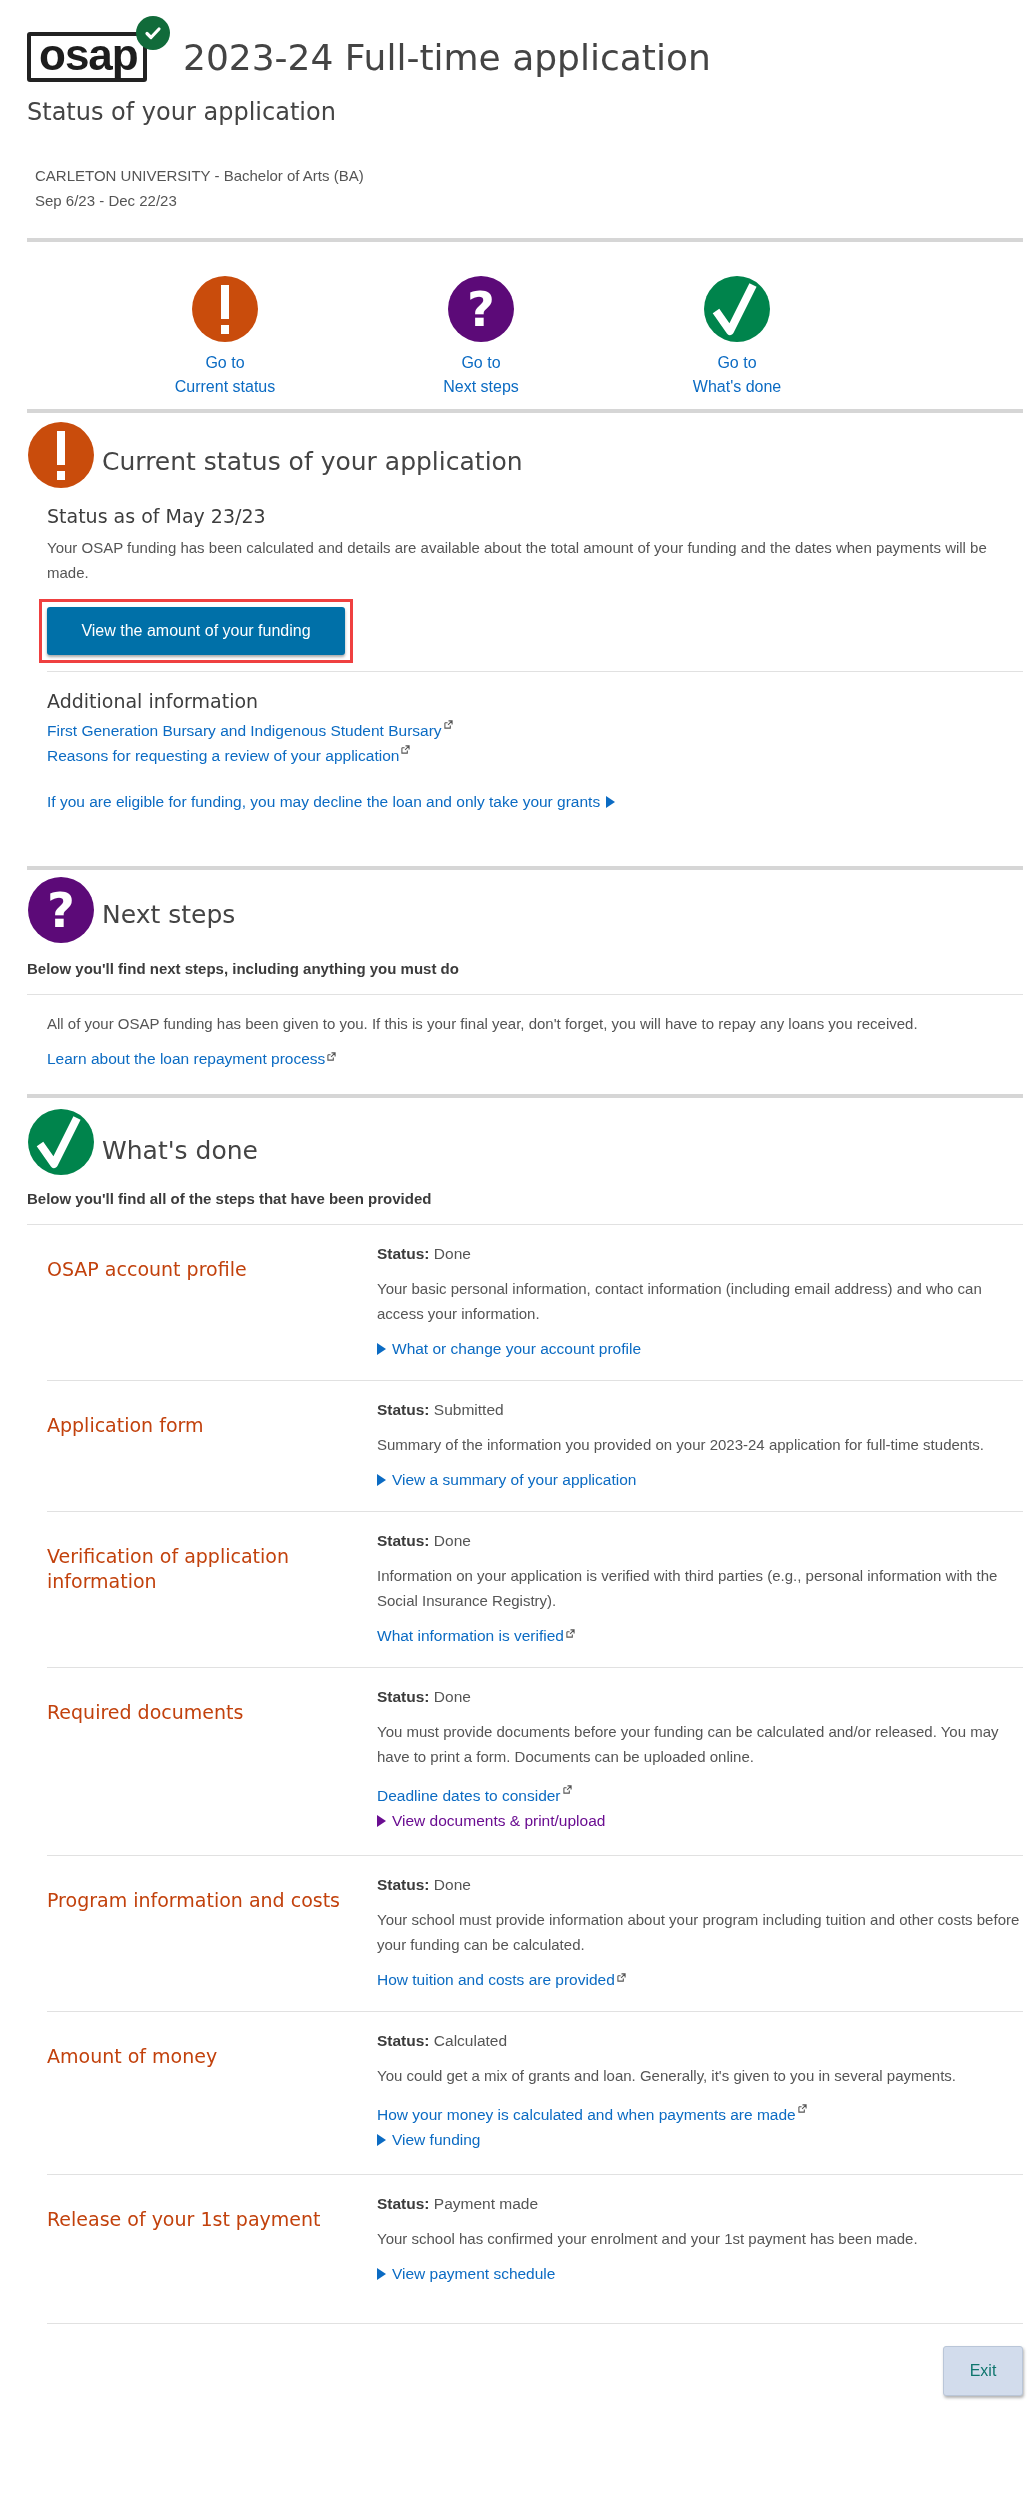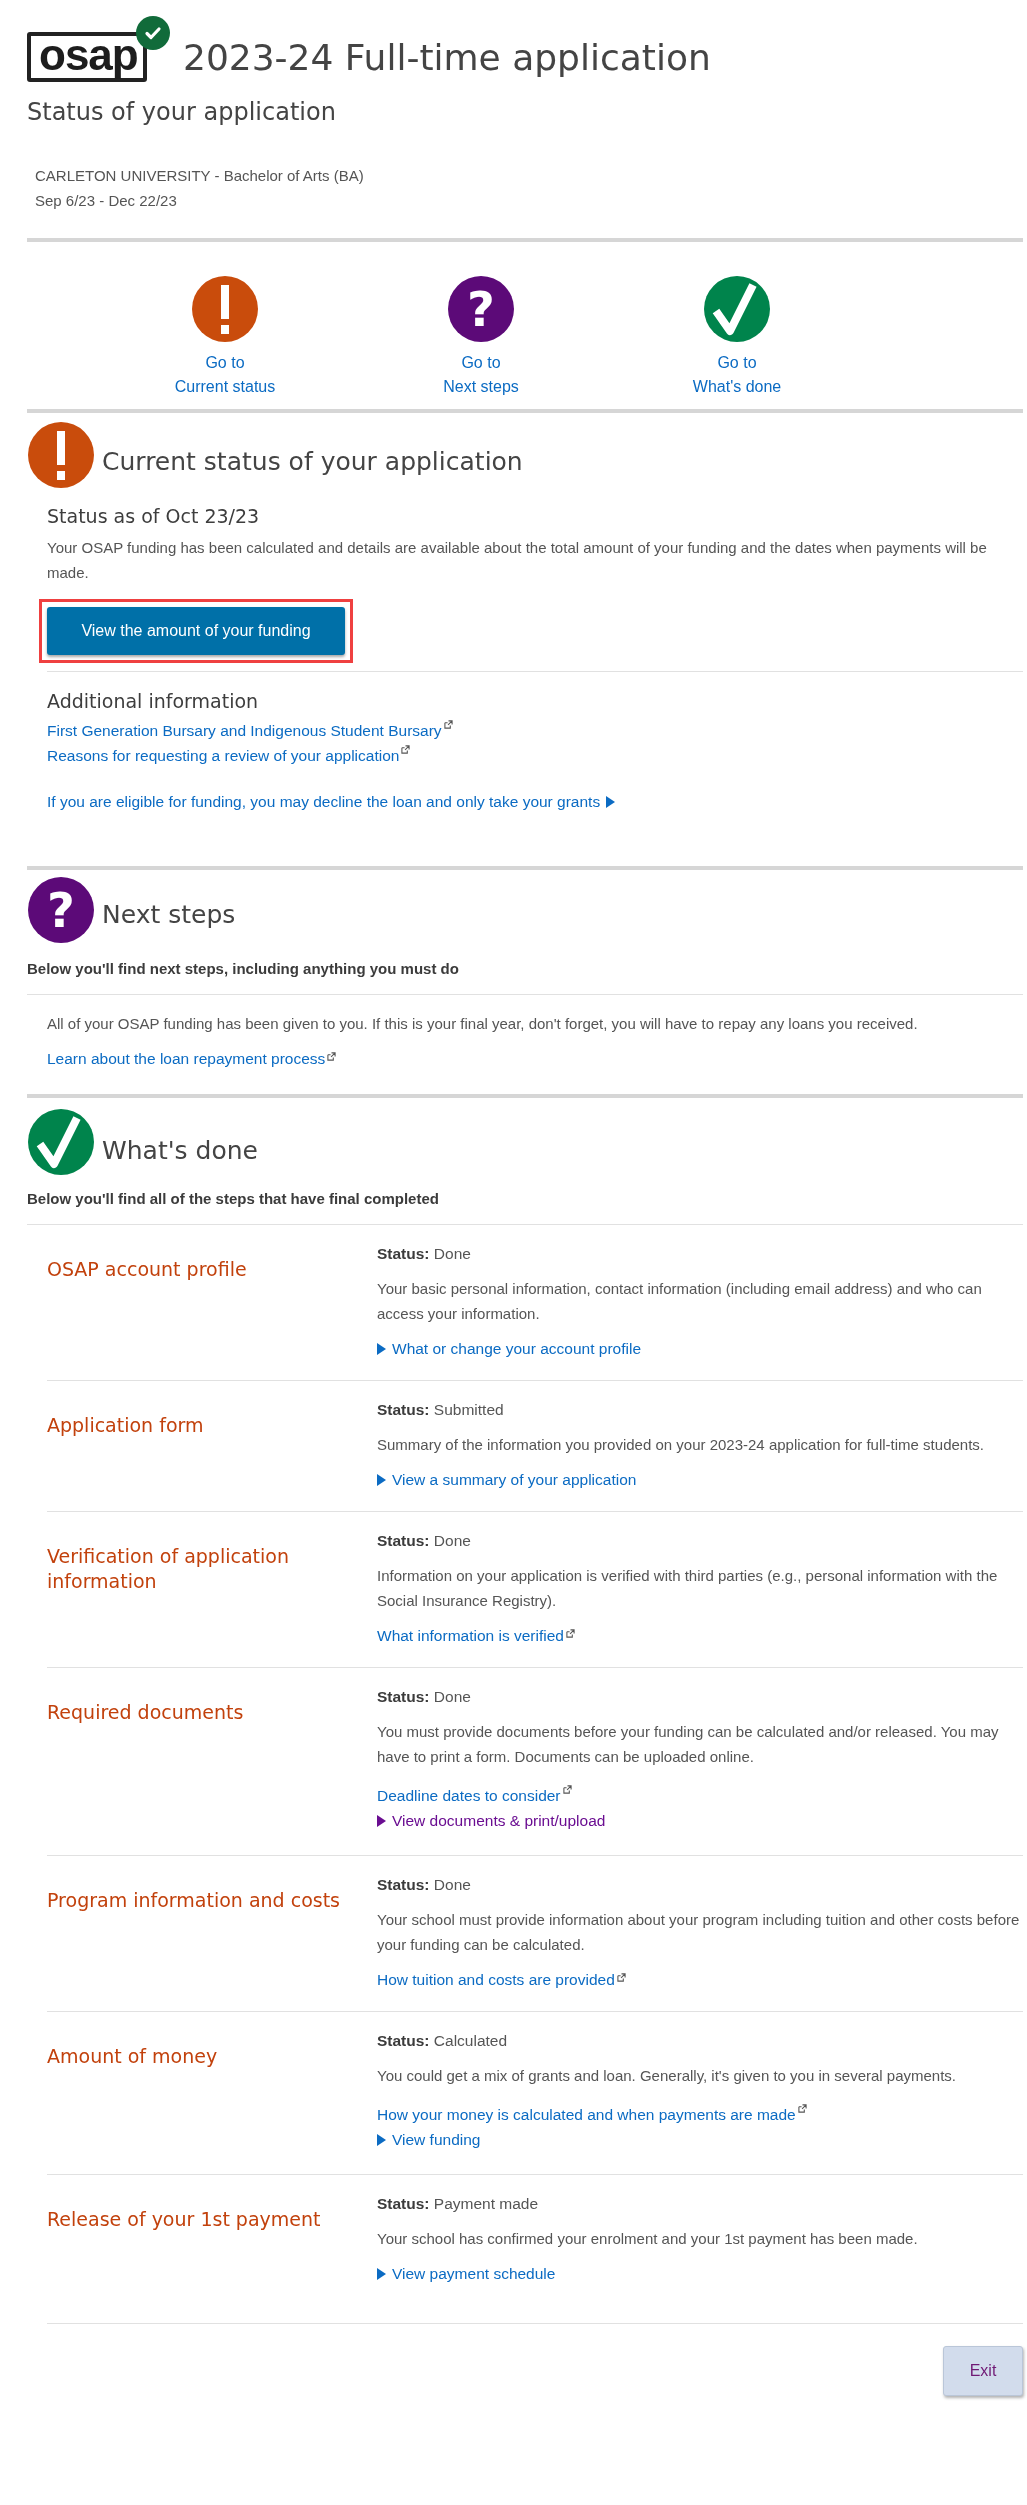--- a/index.html
+++ b/index.html
@@ -69,21 +69,21 @@
   }
   .bold-note { font-weight: bold; font-size: 15px; color: #3b3b3b; margin: 0; }
   .done-row { display: flex; padding: 20px 0 22px 20px; border-bottom: 1px solid #e1e1e1; margin-left: 20px; padding-left: 0; }
   .done-name { width: 330px; font-family: "DejaVu Sans", sans-serif; font-size: 19px; color: #c2410c; line-height: 25px; padding-top: 12px; }
   .done-body { flex: 1; }
   .status-line { font-size: 15.5px; color: #555; margin: 0 0 13px 0; }
   .status-line b { color: #3b3b3b; }
   .exit-btn {
     position: absolute; right: 0; width: 80px; height: 50px;
     background: #d2dcec; border: 1px solid #bac6d8; border-radius: 3px;
-    box-shadow: 1px 2px 3px rgba(0,0,0,0.3); font-size: 16px; color: #701a75;
+    box-shadow: 1px 2px 3px rgba(0,0,0,0.3); font-size: 16px; color: #0f766e;
     font-family: "Liberation Sans", sans-serif; cursor: pointer;
   }
 </style>
 </head>
 <body>
 
 <div class="page">
 
   <div class="header" style="height:230px;">
     <div class="logo">
@@ -139,21 +139,21 @@
   <section id="current">
     <div class="section-head" style="height:82px;">
       <svg class="section-icon" width="68" height="68" viewBox="0 0 68 68" style="top:8px;">
         <ellipse cx="34" cy="34" rx="33" ry="33" fill="#c94c0c"></ellipse>
         <rect x="30" y="10" width="8" height="34" fill="#fff"></rect>
         <rect x="30" y="50" width="8" height="9" fill="#fff"></rect>
       </svg>
       <h2 class="section-title">Current status of your application</h2>
     </div>
     <div class="indent" style="padding-top:10px;">
-      <h3 class="h3">Status as of Oct 23/23</h3>
+      <h3 class="h3">Status as of May 23/23</h3>
       <p class="p" style="margin-top:8px;">Your OSAP funding has been calculated and details are available about the total amount of your funding and the dates when payments will be made.</p>
       <div style="margin-top:14px;">
         <span class="primary-wrap">
           <button class="primary-btn">View the amount of your funding</button>
         </span>
       </div>
       <div class="thin-rule" style="margin-top:8px;"></div>
       <h3 class="h3" style="margin-top:18px;">Additional information</h3>
       <div style="margin-top:6px; line-height:25px;">
         <div><a class="link" href="#"><span>First Generation Bursary and Indigenous Student Bursary</span><svg class="ext" viewBox="0 0 10 10">
@@ -195,21 +195,21 @@
   </section>
 
   <section id="done">
     <div class="section-head" style="height:82px;">
       <svg class="section-icon" width="68" height="68" viewBox="0 0 68 68" style="top:10px;">
         <ellipse cx="34" cy="34" rx="33" ry="33" fill="#00844c"></ellipse>
         <path d="M13 36 L27 56 L50 10" stroke="#fff" stroke-width="8" fill="none" stroke-linejoin="round"></path>
       </svg>
       <h2 class="section-title" style="top:38px;">What's done</h2>
     </div>
-    <p class="bold-note" style="margin-top:10px;">Below you'll find all of the steps that have final completed</p>
+    <p class="bold-note" style="margin-top:10px;">Below you'll find all of the steps that have been provided</p>
     <div class="thin-rule" style="margin-top:17px;"></div>
 
     <div class="done-row">
       <div class="done-name">OSAP account profile</div>
       <div class="done-body">
         <p class="status-line"><b>Status:</b> <span>Done</span></p>
         <p class="p">Your basic personal information, contact information (including email address) and who can access your information.</p>
         <div style="margin-top:14px;"><a class="link" href="#"><span class="tri"></span><span>What or change your account profile</span></a></div>
       </div>
     </div>

